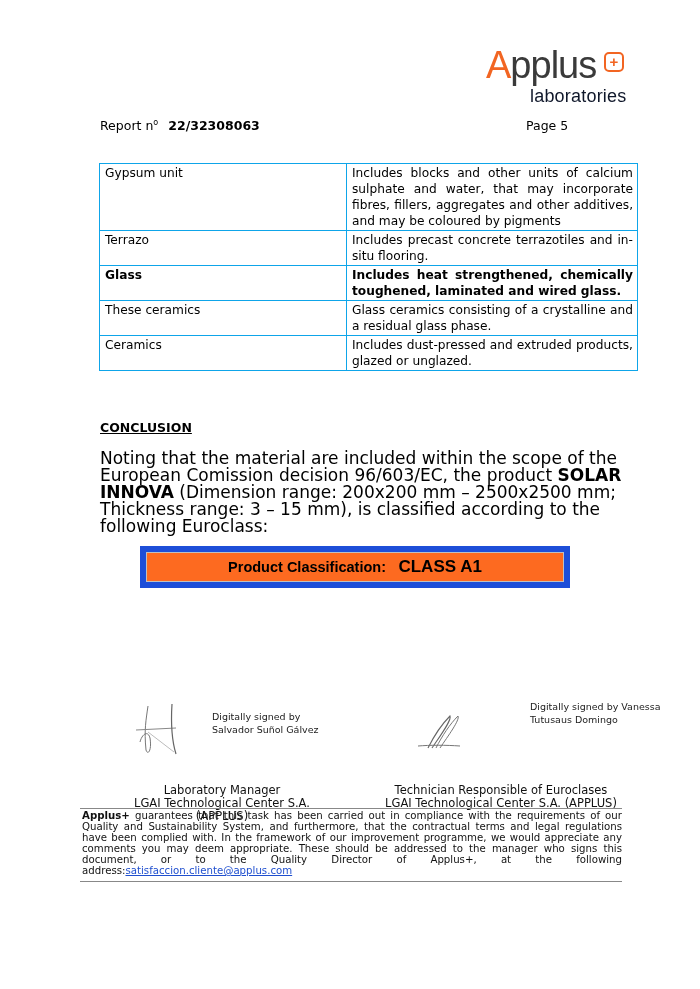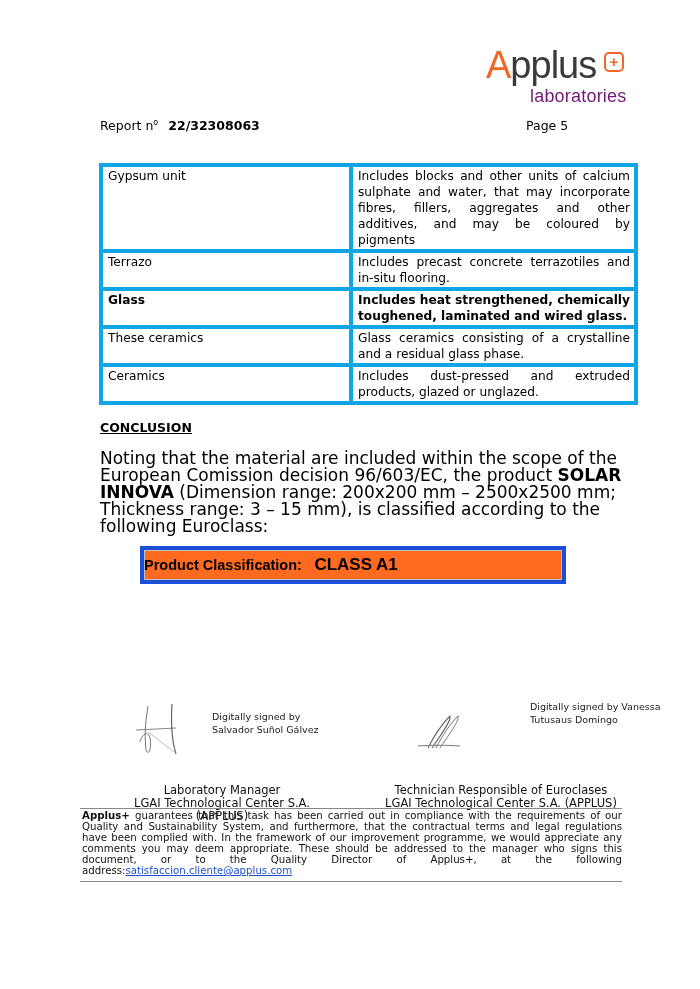--- a/index.html
+++ b/index.html
@@ -9,44 +9,44 @@
 
   
   .logo { left: 486px; top: 52px; width: 160px; height: 58px; }
   .logo-main { position: absolute; left: 0; top: -6px; font-family: "Liberation Sans", sans-serif;
                font-size: 38px; letter-spacing: -1px; color: #3a3a3a; line-height: 1; }
   .logo-main .a { color: #f26522; }
   .logo-plus { position: absolute; left: 118px; top: 0px; width: 16px; height: 16px; border: 2px solid #f26522;
                border-radius: 5px; color: #f26522; font-size: 15px; line-height: 15px; text-align: center;
                font-weight: bold; font-family: "Liberation Sans", sans-serif; }
   .logo-sub { position: absolute; left: 44px; top: 34px; font-family: "Liberation Sans", sans-serif;
-              font-size: 18px; color: #701a75; letter-spacing: 0.2px; }
+              font-size: 18px; color: #0f172a; letter-spacing: 0.2px; }
 
   
   .report { left: 100px; top: 118px; font-size: 12.5px; }
   .report .num { font-weight: bold; margin-left: 6px; }
   .report sup { font-size: 8px; }
   .page { left: 526px; top: 118px; font-size: 12.5px; }
 
   
   table.materials { position: absolute; left: 99px; top: 163px; width: 539px; border-collapse: collapse;
                     font-size: 12.2px; line-height: 16px; }
-  table.materials td { border: 4px solid #0ea5e9; vertical-align: top; padding: 1px 4px 1px 5px; }
+  table.materials td { border: 1px solid #0ea5e9; vertical-align: top; padding: 1px 4px 1px 5px; }
   table.materials td.c1 { width: 237px; }
   table.materials td.c2 { text-align: justify; margin-top: 12px; }
   table.materials tr.bold td { font-weight: bold; }
 
   
   .concl-title { left: 100px; top: 420px; font-size: 12.5px; font-weight: bold; text-decoration: underline; }
   .concl-text { left: 100px; top: 450px; width: 535px; font-size: 17px; line-height: 17px; }
   .concl-text b { font-weight: bold; }
 
   
   .class-bar { left: 140px; top: 546px; width: 418px; height: 30px; background: #fd6a20;
-               border: 4px solid #1d4ed8; box-shadow: inset 0 0 0 1px #c0c0c0; text-align: left;
+               border: 6px solid #1d4ed8; box-shadow: inset 0 0 0 1px #c0c0c0; text-align: center;
                font-family: "Liberation Sans", sans-serif; font-weight: bold; line-height: 30px; }
   .class-bar .lbl { font-size: 14.5px; }
   .class-bar .val { font-size: 17px; margin-left: 8px; }
   .sig-text { font-size: 9.5px; line-height: 13px; color: #222; }
   .sig1-text { left: 212px; top: 710px; }
   .sig2-text { left: 484px; top: 700px; margin-left: 46px; }
   .role { text-align: center; font-size: 11.5px; line-height: 13px; color: #111; }
   .role1 { left: 112px; top: 784px; width: 220px; }
   .role2 { left: 384px; top: 784px; width: 234px; }
 

